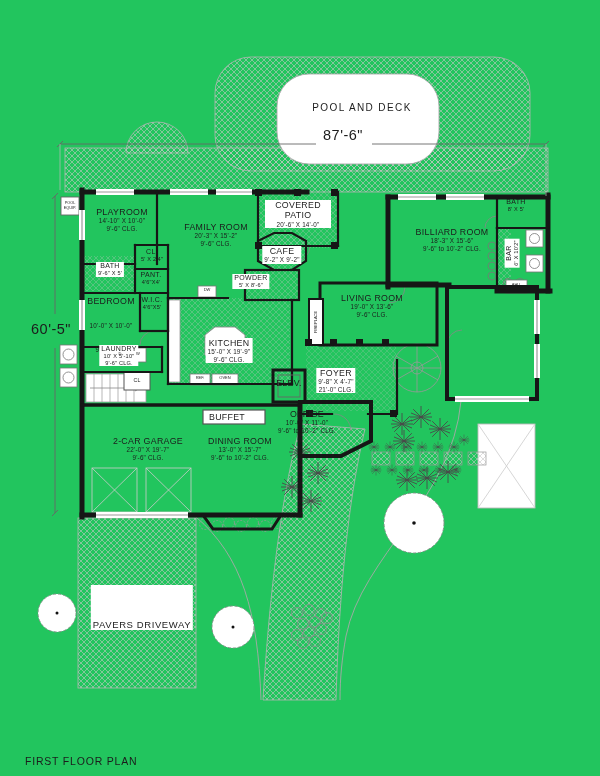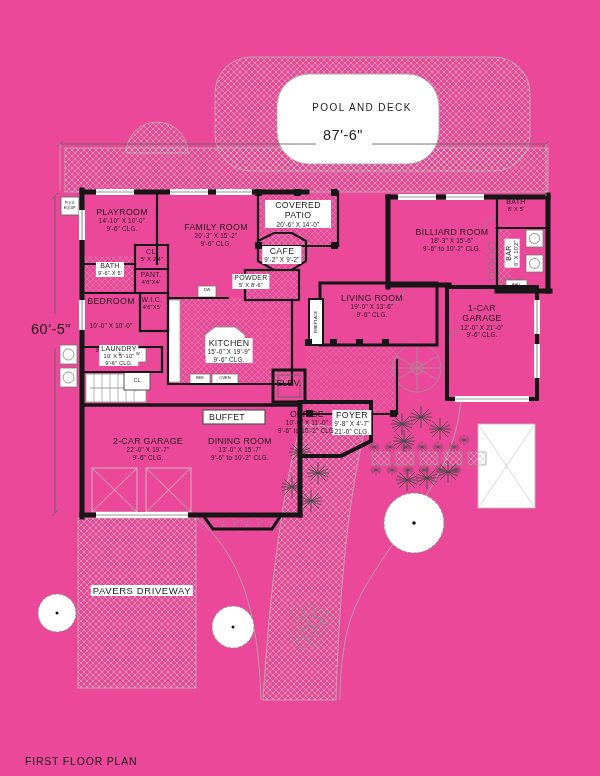--- a/index.html
+++ b/index.html
@@ -1,16 +1,16 @@
 <!DOCTYPE html>
 <html><head>
 <meta charset="utf-8">
 <style>
   html,body{margin:0;padding:0;background:#fff;}
-  .plan{position:relative;width:600px;height:776px;background:#ec4899;overflow:hidden;
+  .plan{position:relative;width:600px;height:776px;background:#22c55e;overflow:hidden;
         font-family:"Liberation Sans",sans-serif;color:#1c1c1c;}
   .plan svg{position:absolute;left:0;top:0;}
   .lbl{position:absolute;transform:translateX(-50%);text-align:center;
        display:flex;flex-direction:column;line-height:1.18;white-space:nowrap;z-index:5;}
   .lbl .nm{font-size:8.8px;letter-spacing:.3px;font-weight:500;}
   .lbl .dm{font-size:6.3px;letter-spacing:.2px;}
   .lbl span:empty{display:none;}
   .lbl--wrap .nm{white-space:normal;}
   .lbl--sm .nm{font-size:7px;}
   .lbl--sm .dm{font-size:5.6px;}
@@ -342,21 +342,21 @@
     <span class="nm">LAUNDRY</span>
     <span class="dm">10' X 5'-10"</span>
     <span class="dm">9'-6" CLG.</span>
   </div>
   <div class="lbl lbl--xs" style="left:137px;top:377px;">
     <span class="nm">CL</span>
   </div>
   <div class="lbl" style="left:289px;top:378px;">
     <span class="nm">ELEV.</span>
   </div>
-  <div class="lbl lbl--bg" style="left:352px;top:368px;margin-top:42px;">
+  <div class="lbl lbl--bg" style="left:336px;top:368px;">
     <span class="nm">FOYER</span>
     <span class="dm">9'-8" X 4'-7"</span>
     <span class="dm">21'-0" CLG.</span>
   </div>
   <div class="lbl" style="left:307px;top:409px;justify-content:flex-end;">
     <span class="nm">OFFICE</span>
     <span class="dm">10'-0" X 11'-0"</span>
     <span class="dm">9'-6" to 10'-2" CLG.</span>
   </div>
   <div class="lbl" style="left:227px;top:412px;z-index:6;">
@@ -386,25 +386,20 @@
     <span class="dm">9'-6" to 10'-2" CLG.</span>
   </div>
   <div class="lbl lbl--sm" style="left:516px;top:198px;">
     <span class="nm">BATH</span>
     <span class="dm">8' X 5'</span>
   </div>
   <div class="lbl lbl--v lbl--sm lbl--bg" style="left:512px;top:253px;">
     <span class="nm">BAR</span>
     <span class="dm">6' X 10'2"</span>
   </div>
-  <div class="lbl lbl--wrap" style="left:482px;top:303px;width:54px;">
-    <span class="nm">1-CAR GARAGE</span>
-    <span class="dm">12'-0" X 21'-0"</span>
-    <span class="dm">9'-6" CLG.</span>
-  </div>
 
   <div class="lbl lbl--tiny" style="left:516px;top:283px;">
     <span class="nm">AHU</span>
   </div>
   <div class="lbl lbl--tiny" style="left:200px;top:376px;">
     <span class="nm">REF.</span>
   </div>
   <div class="lbl lbl--tiny" style="left:225px;top:376px;">
     <span class="nm">OVEN</span>
   </div>
@@ -412,19 +407,19 @@
     <span class="nm">DW</span>
   </div>
   <div class="lbl lbl--tiny" style="left:120px;top:352px;">
     <span class="nm">D</span>
   </div>
   <div class="lbl lbl--tiny" style="left:138px;top:352px;">
     <span class="nm">W</span>
   </div>
 
   <div class="lbl lbl--bg" style="left:142px;top:585px;">
-    <span class="nm" style="font-size:9.5px;letter-spacing:.6px;">PAVERS DRIVEWAY</span>
+    <span class="nm" style="font-size:9.5px;letter-spacing:.6px;margin-top:34px;">PAVERS DRIVEWAY</span>
   </div>
   <div class="lbl lbl--title lbl--left" style="left:25px;top:715px;margin-top:40px;">
     <span class="nm">FIRST FLOOR PLAN</span>
   </div>
 
 </div>
 
 </body></html>

